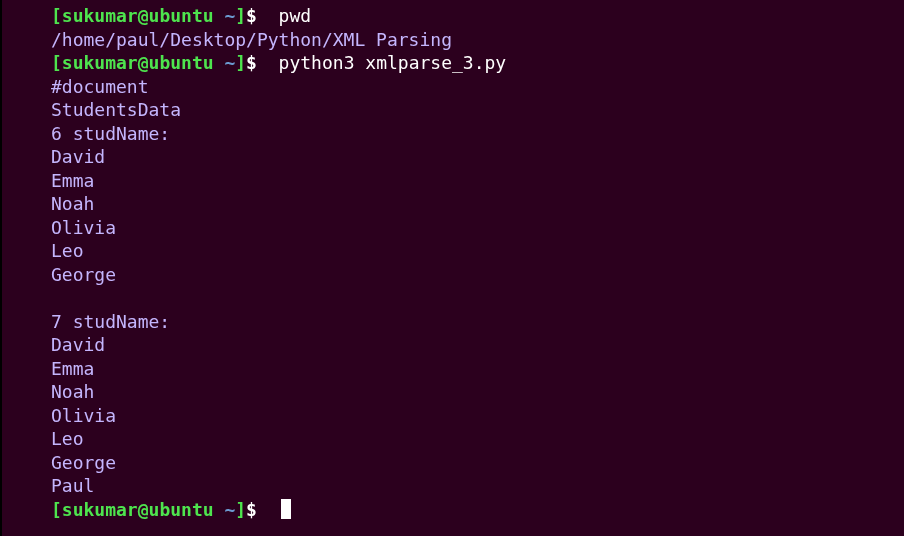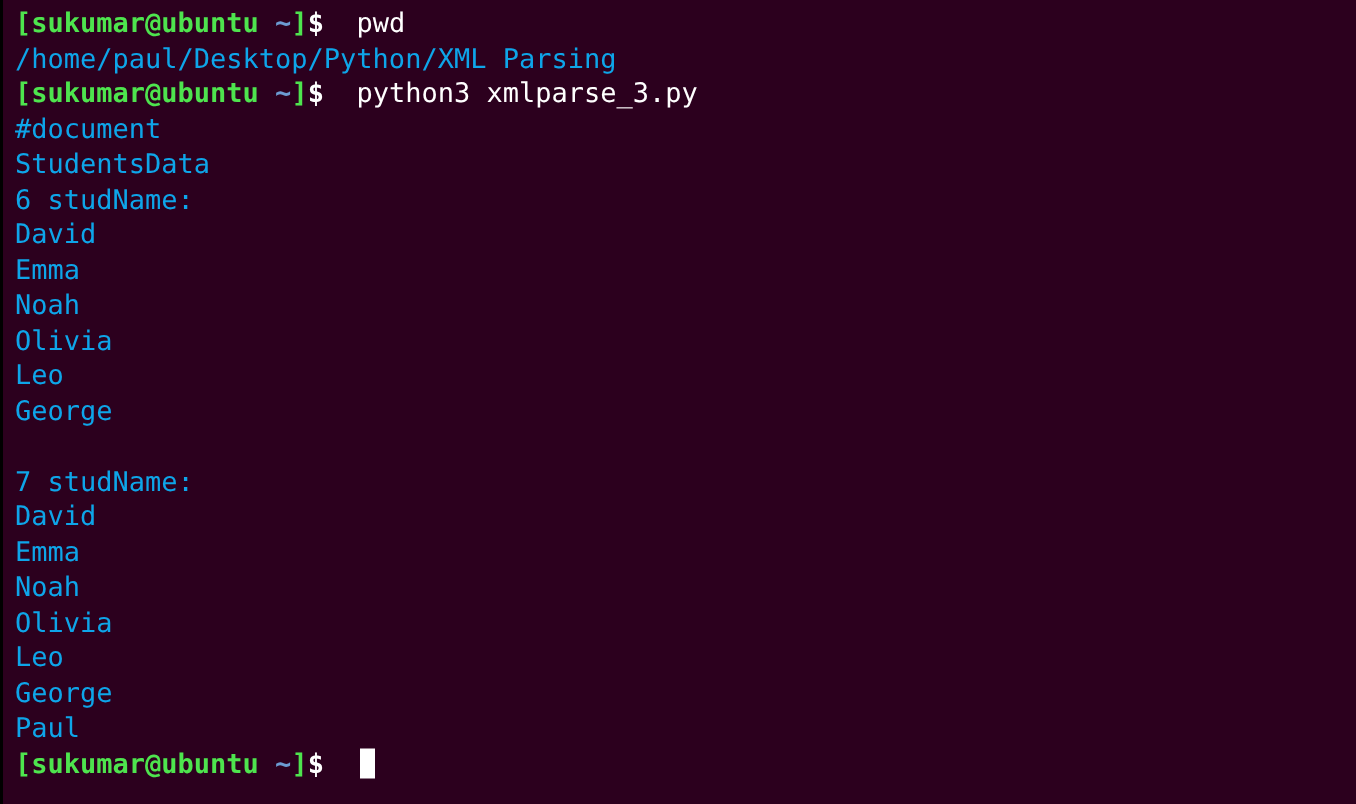--- a/index.html
+++ b/index.html
@@ -14,20 +14,21 @@
       font-family: 'DejaVu Sans Mono', 'Ubuntu Mono', 'Consolas', monospace;
       font-size: 18px;
       line-height: 23.5px;
       color: #ffffff;
       padding: 4px 8px;
       overflow: hidden;
       border-left: 2px solid #000;
     }
     .terminal {
       white-space: pre;
+      margin-left: 41px;
     }
     .prompt-user {
       color: #4ee44e;
       font-weight: bold;
     }
     .prompt-sep {
       color: #ffffff;
       font-weight: bold;
     }
     .prompt-path {
@@ -35,21 +36,21 @@
       font-weight: bold;
     }
     .prompt-end {
       color: #ffffff;
       font-weight: bold;
     }
     .command {
       color: #ffffff;
     }
     .output {
-      color: #0ea5e9;
+      color: #c4b5fd;
     }
     .cursor {
       display: inline-block;
       width: 10px;
       height: 20px;
       background: #ffffff;
       vertical-align: text-bottom;
       margin-left: 2px;
       margin-bottom: 1px;
     }

